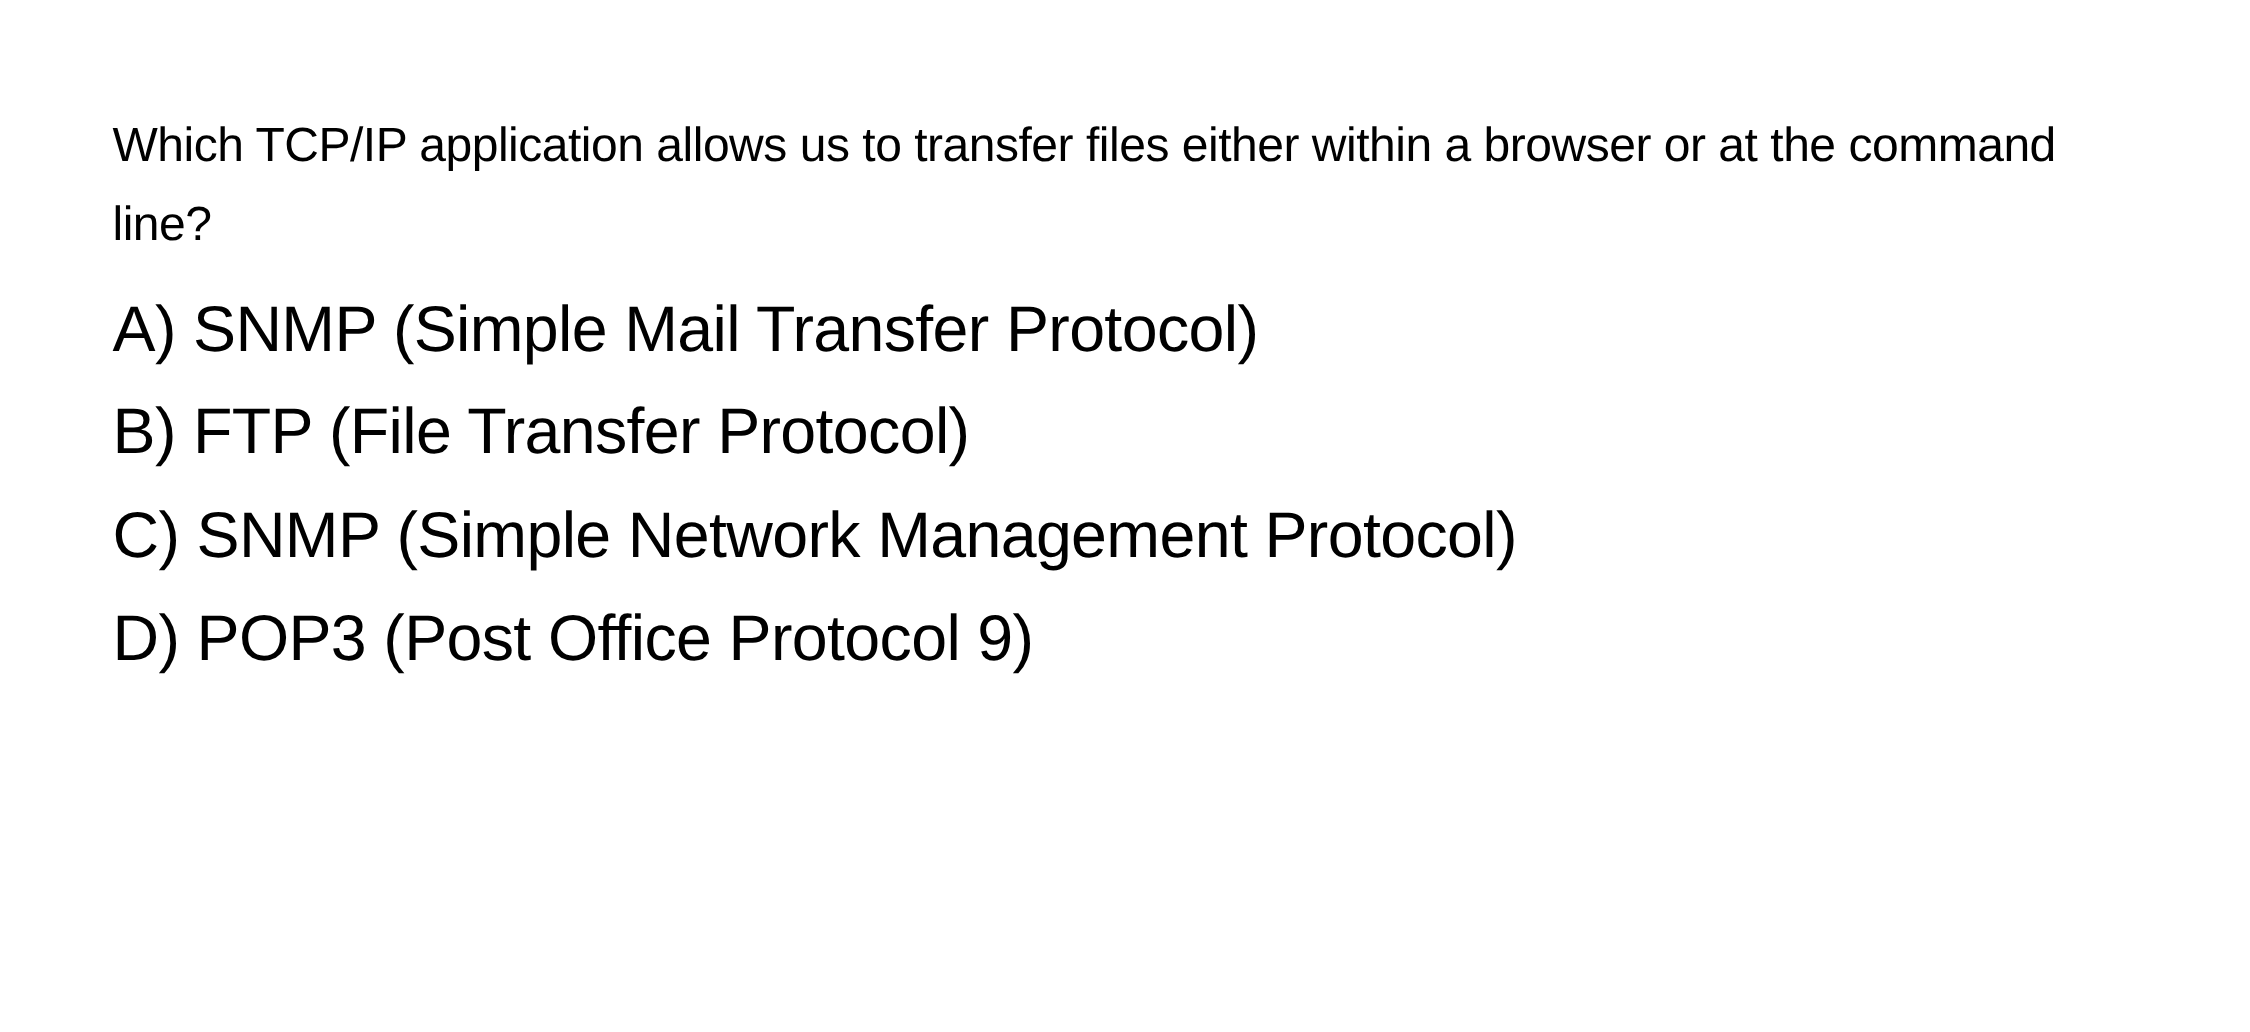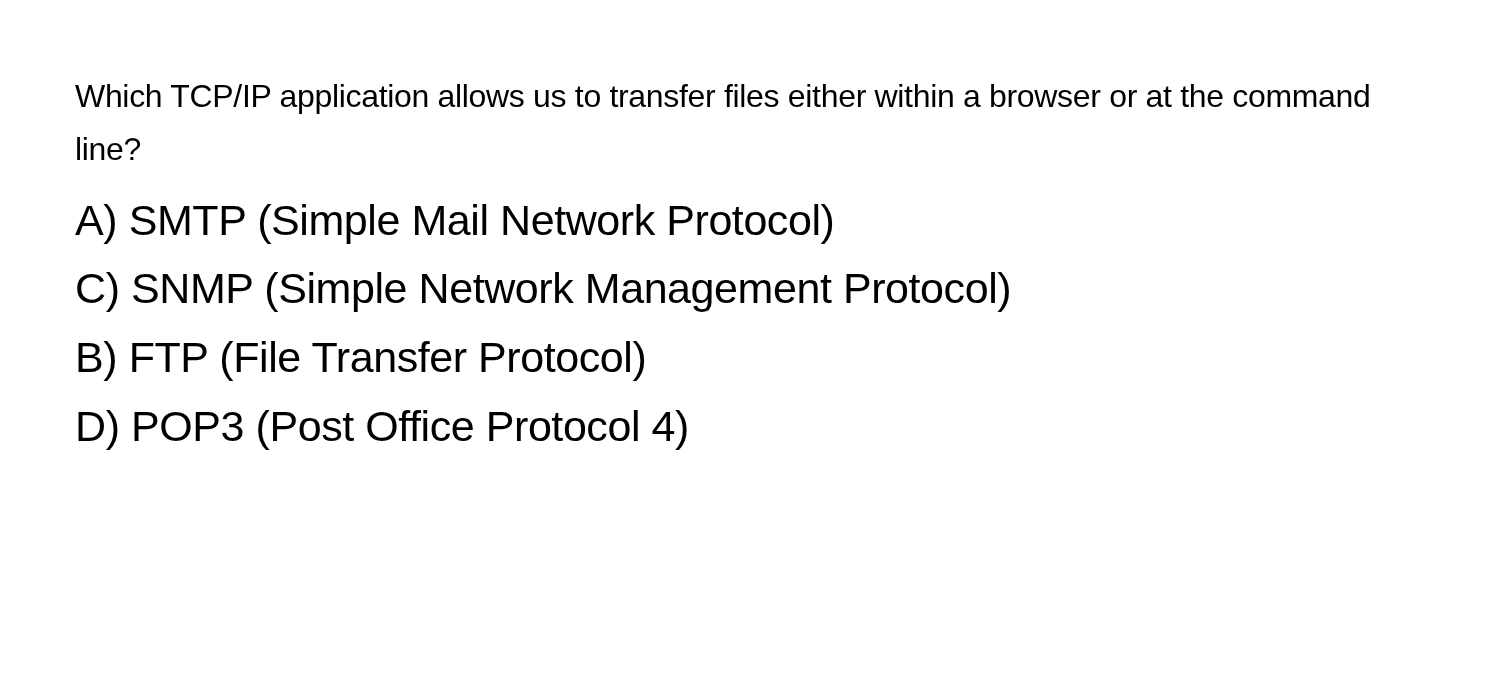--- a/index.html
+++ b/index.html
@@ -31,24 +31,24 @@
       letter-spacing: -0.01em;
     }
   </style>
 </head>
 <body>
 
 <div class="question-text">Which TCP/IP application allows us to transfer files either within a browser or at the command line?</div>
 
 <div class="options">
   <div class="option">
-    <span>A</span>) <span>SMTP (Simple Mail Network Protocol)</span>
+    <span>A</span>) <span>SNMP (Simple Mail Transfer Protocol)</span>
+  </div>
+  <div class="option">
+    <span>B</span>) <span>FTP (File Transfer Protocol)</span>
   </div>
   <div class="option">
     <span>C</span>) <span>SNMP (Simple Network Management Protocol)</span>
   </div>
   <div class="option">
-    <span>B</span>) <span>FTP (File Transfer Protocol)</span>
-  </div>
-  <div class="option">
-    <span>D</span>) <span>POP3 (Post Office Protocol 4)</span>
+    <span>D</span>) <span>POP3 (Post Office Protocol 9)</span>
   </div>
 </div>
 
 </body></html>

